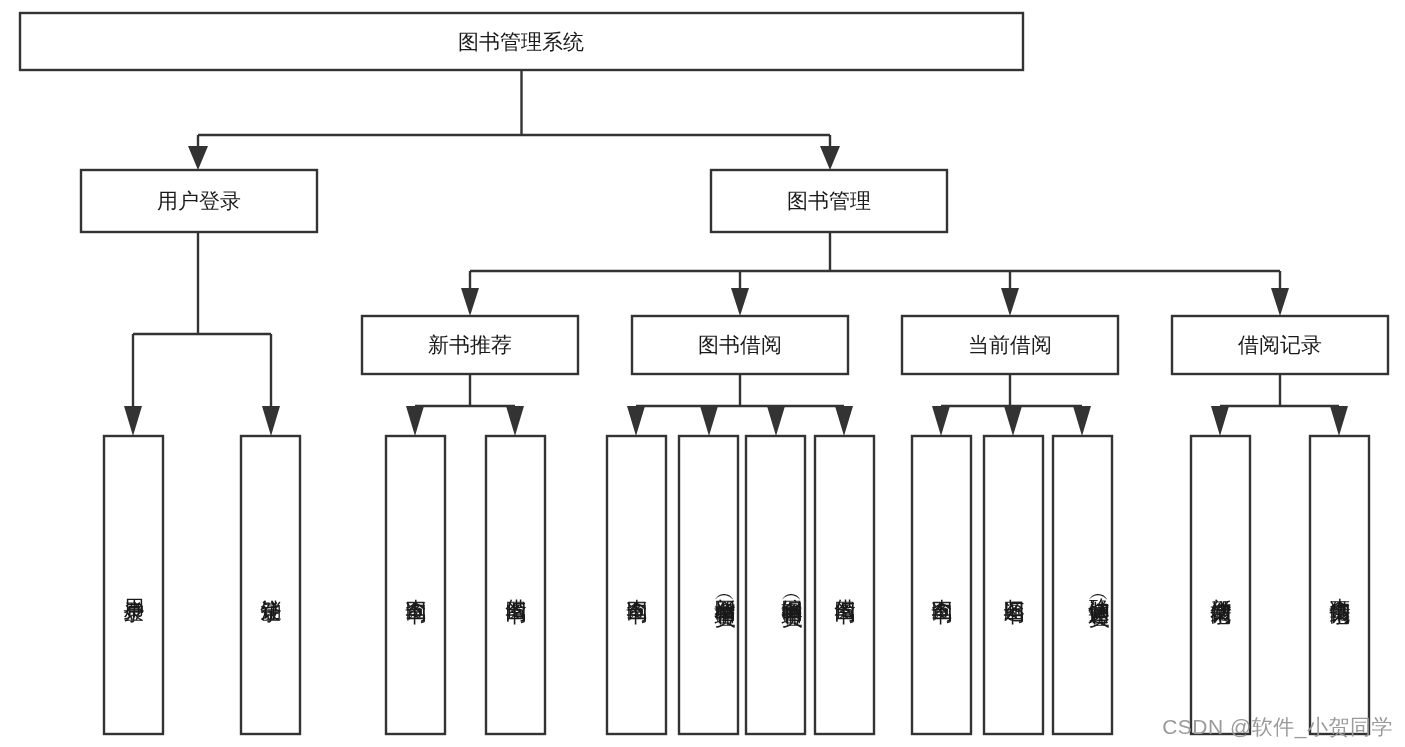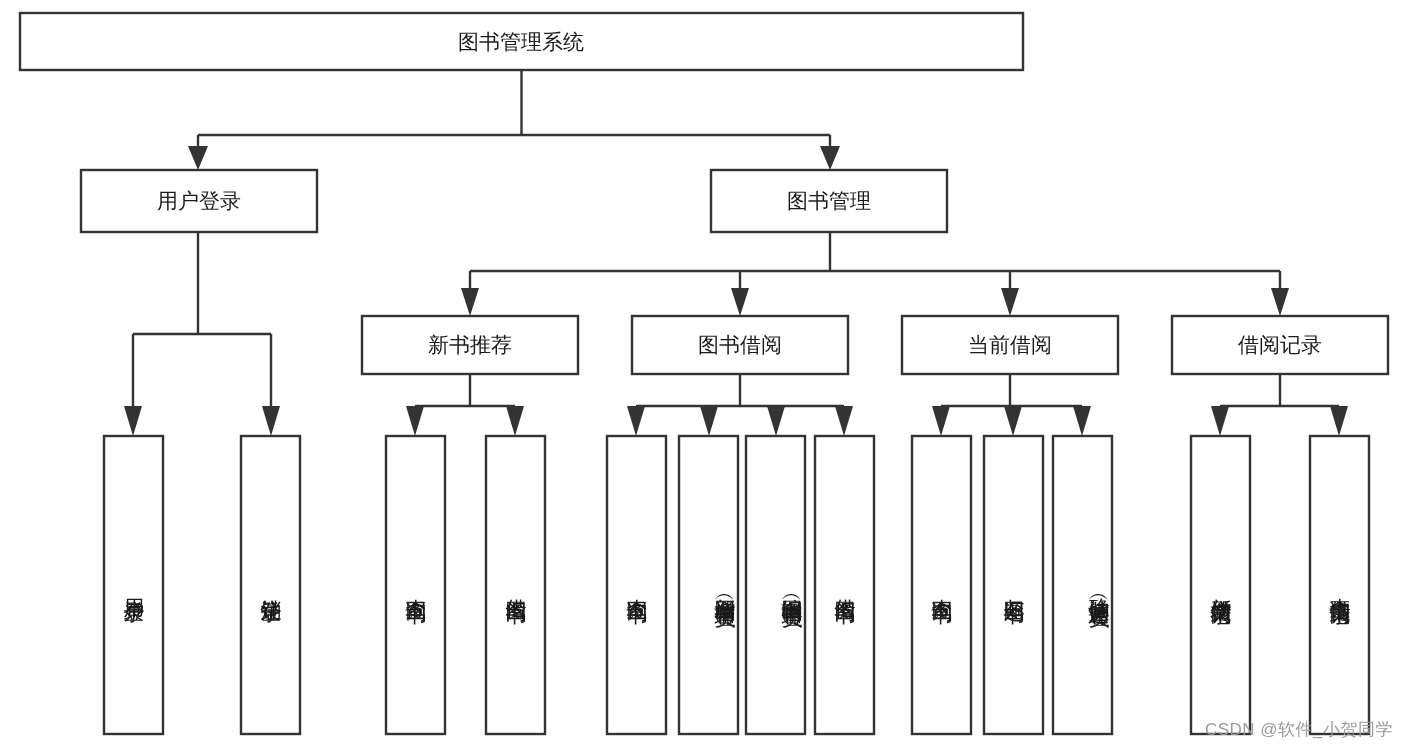--- a/index.html
+++ b/index.html
@@ -63,21 +63,21 @@
     justify-content: center;
     text-align: center;
     pointer-events: none;
     white-space: nowrap;
   }
   #watermark {
     position: absolute;
     right: 12px;
     bottom: 6px;
     font-family: "Liberation Sans", "DejaVu Sans", sans-serif;
-    font-size: 17px;
+    font-size: 21px;
     color: #9a9a9a;
     letter-spacing: 0.5px;
     white-space: nowrap;
   }
 </style>
 </head>
 <body>
 
 <div id="diagram-root">
 

